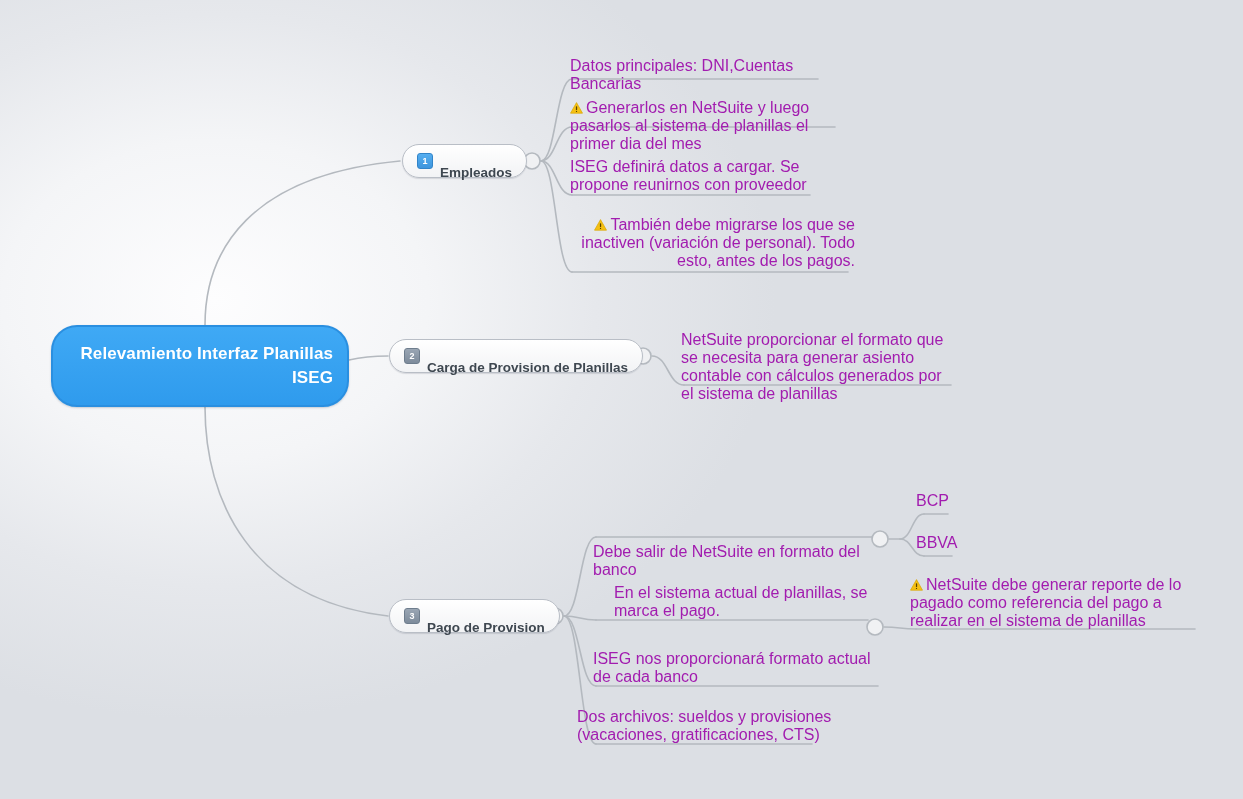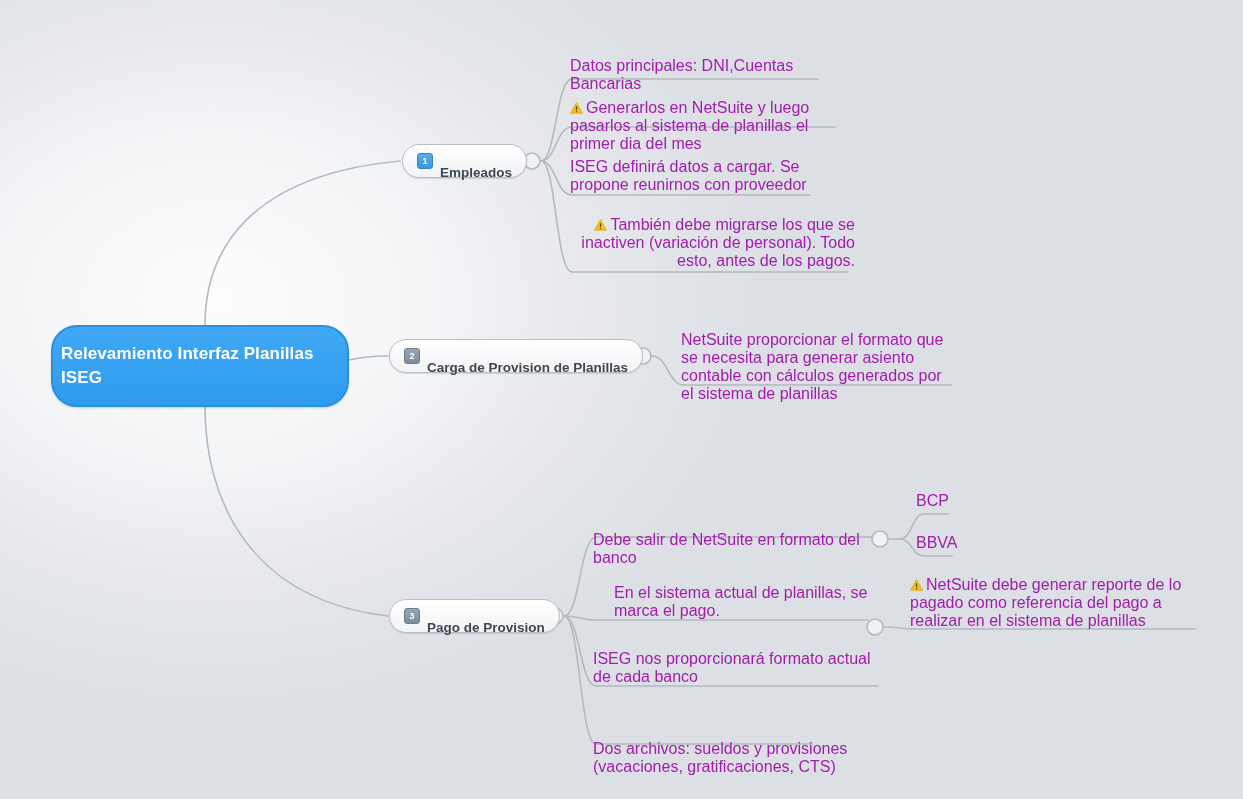--- a/index.html
+++ b/index.html
@@ -21,21 +21,21 @@
     position:absolute;left:51px;top:325px;width:298px;height:82px;
     border-radius:26px;
     background:linear-gradient(180deg,#3fa9f5 0%,#2f9bed 100%);
     border:2px solid #2a8fe0;
     box-shadow:0 1px 2px rgba(40,60,80,.22);
     display:flex;align-items:center;justify-content:center;
     box-sizing:border-box;
   }
   .root-label{
     color:#ffffff;font-size:17px;font-weight:bold;line-height:24px;
-    text-align:left;letter-spacing:.1px;padding:0 8px;
+    text-align:right;letter-spacing:.1px;padding:0 14px;
   }
 
   
   .branch-node{
     position:absolute;height:34px;box-sizing:border-box;
     border-radius:17px;
     background:linear-gradient(180deg,#ffffff 0%,#f2f3f5 100%);
     border:1px solid #b9bec6;
     box-shadow:0 1px 1px rgba(60,70,85,.16);
     display:flex;align-items:center;gap:7px;padding:0 14px;
@@ -176,33 +176,33 @@
 
 <div class="leaf" style="left:681px;top:331px;width:272px;">
   <span class="txt">NetSuite proporcionar el formato que se necesita para generar asiento contable con cálculos generados por el sistema de planillas</span>
 </div>
 
 <div class="branch-node" style="left:389px;top:599px;">
   <span class="num-badge badge-grey">3</span>
   <span class="branch-label">Pago de Provision</span>
 </div>
 
-<div class="leaf" style="left:593px;top:531px;width:272px;">
+<div class="leaf" style="left:593px;top:543px;width:272px;">
   <span class="txt">Debe salir de NetSuite en formato del banco</span>
 </div>
 
 <div class="leaf" style="left:614px;top:584px;width:262px;">
   <span class="txt">En el sistema actual de planillas, se marca el pago.</span>
 </div>
 
 <div class="leaf" style="left:593px;top:650px;width:285px;">
   <span class="txt">ISEG nos proporcionará formato actual de cada banco</span>
 </div>
 
-<div class="leaf" style="left:593px;top:708px;width:265px;margin-top:32px;">
+<div class="leaf" style="left:577px;top:708px;width:265px;">
   <span class="txt">Dos archivos: sueldos y provisiones (vacaciones, gratificaciones, CTS)</span>
 </div>
 
 <div class="leaf" style="left:916px;top:492px;width:120px;">
   <span class="txt">BCP</span>
 </div>
 <div class="leaf" style="left:916px;top:534px;width:120px;">
   <span class="txt">BBVA</span>
 </div>
 

